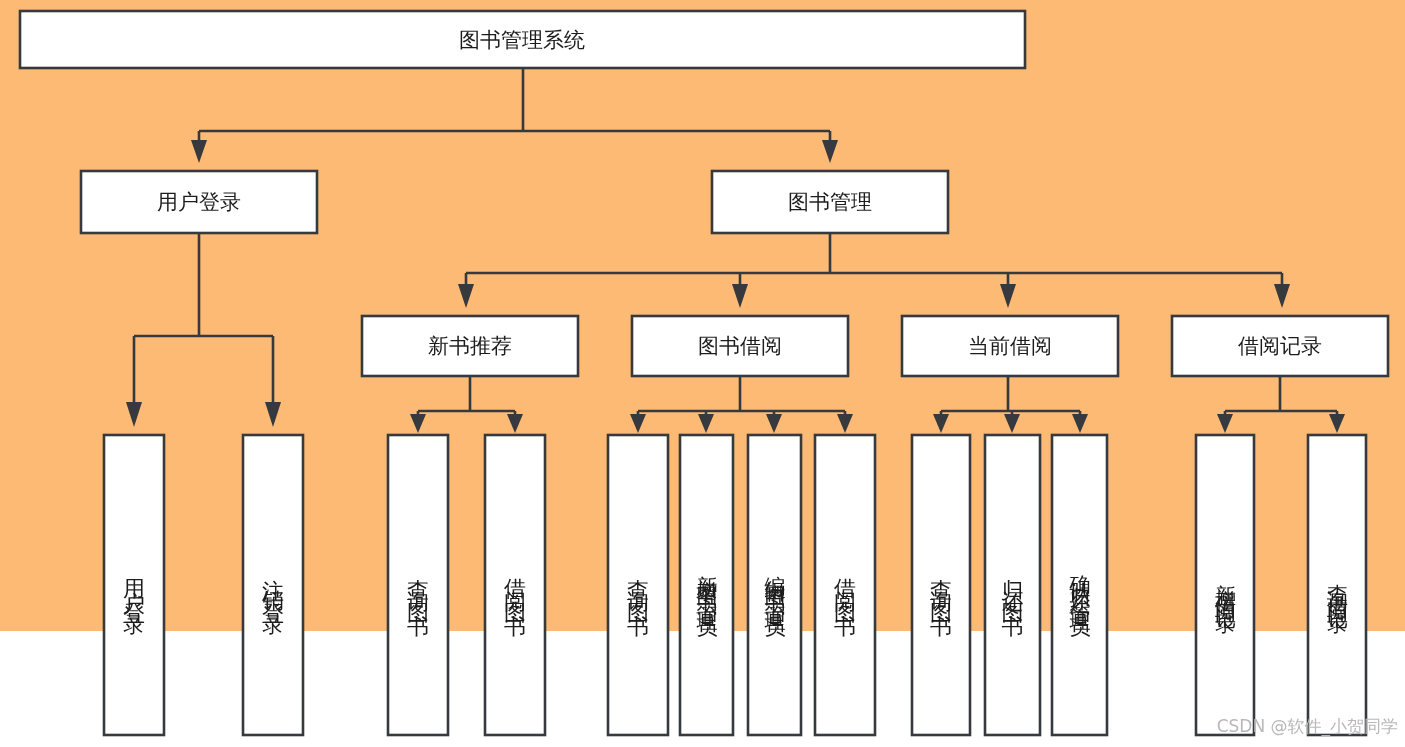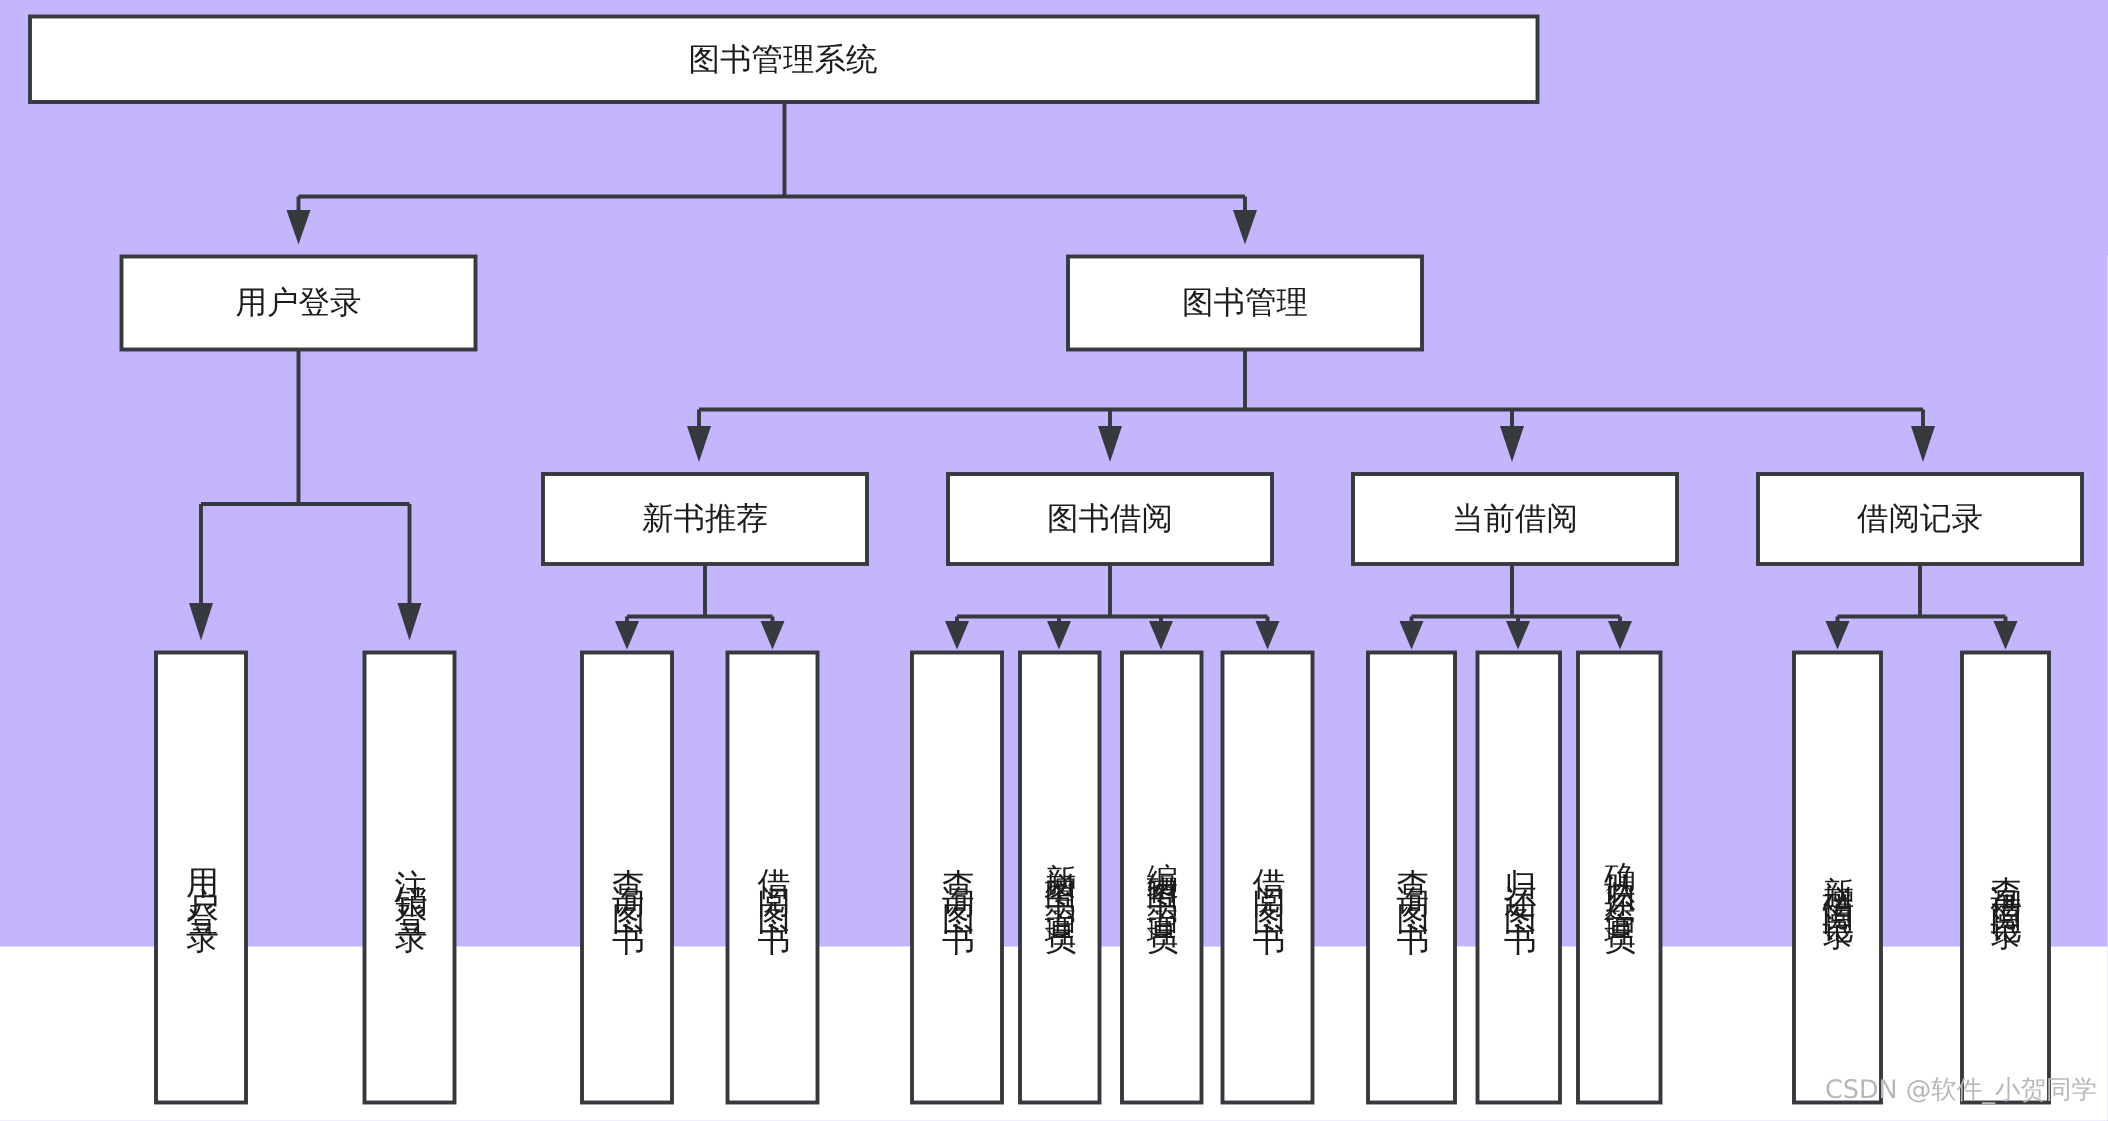--- a/index.html
+++ b/index.html
@@ -11,21 +11,21 @@
     width: 1405px;
     height: 747px;
     font-family: "DejaVu Sans", "Liberation Sans", sans-serif;
     overflow: hidden;
     position: relative;
   }
   #diagram-root {
     position: relative;
     width: 1405px;
     height: 631px;
-    background: #c4b5fd;
+    background: #fdba74;
   }
   svg.diagram-canvas {
     position: absolute;
     left: 0;
     top: 0;
     width: 1405px;
     height: 747px;
   }
   .node-box {
     fill: #ffffff;

